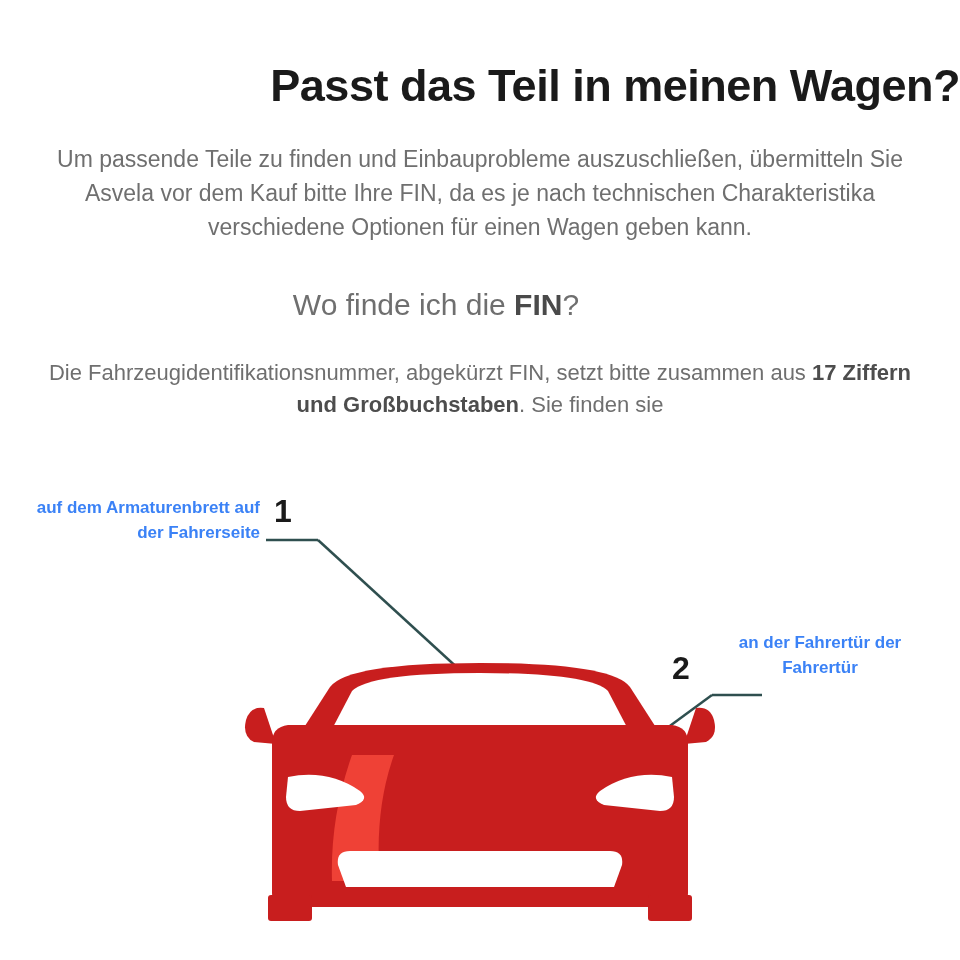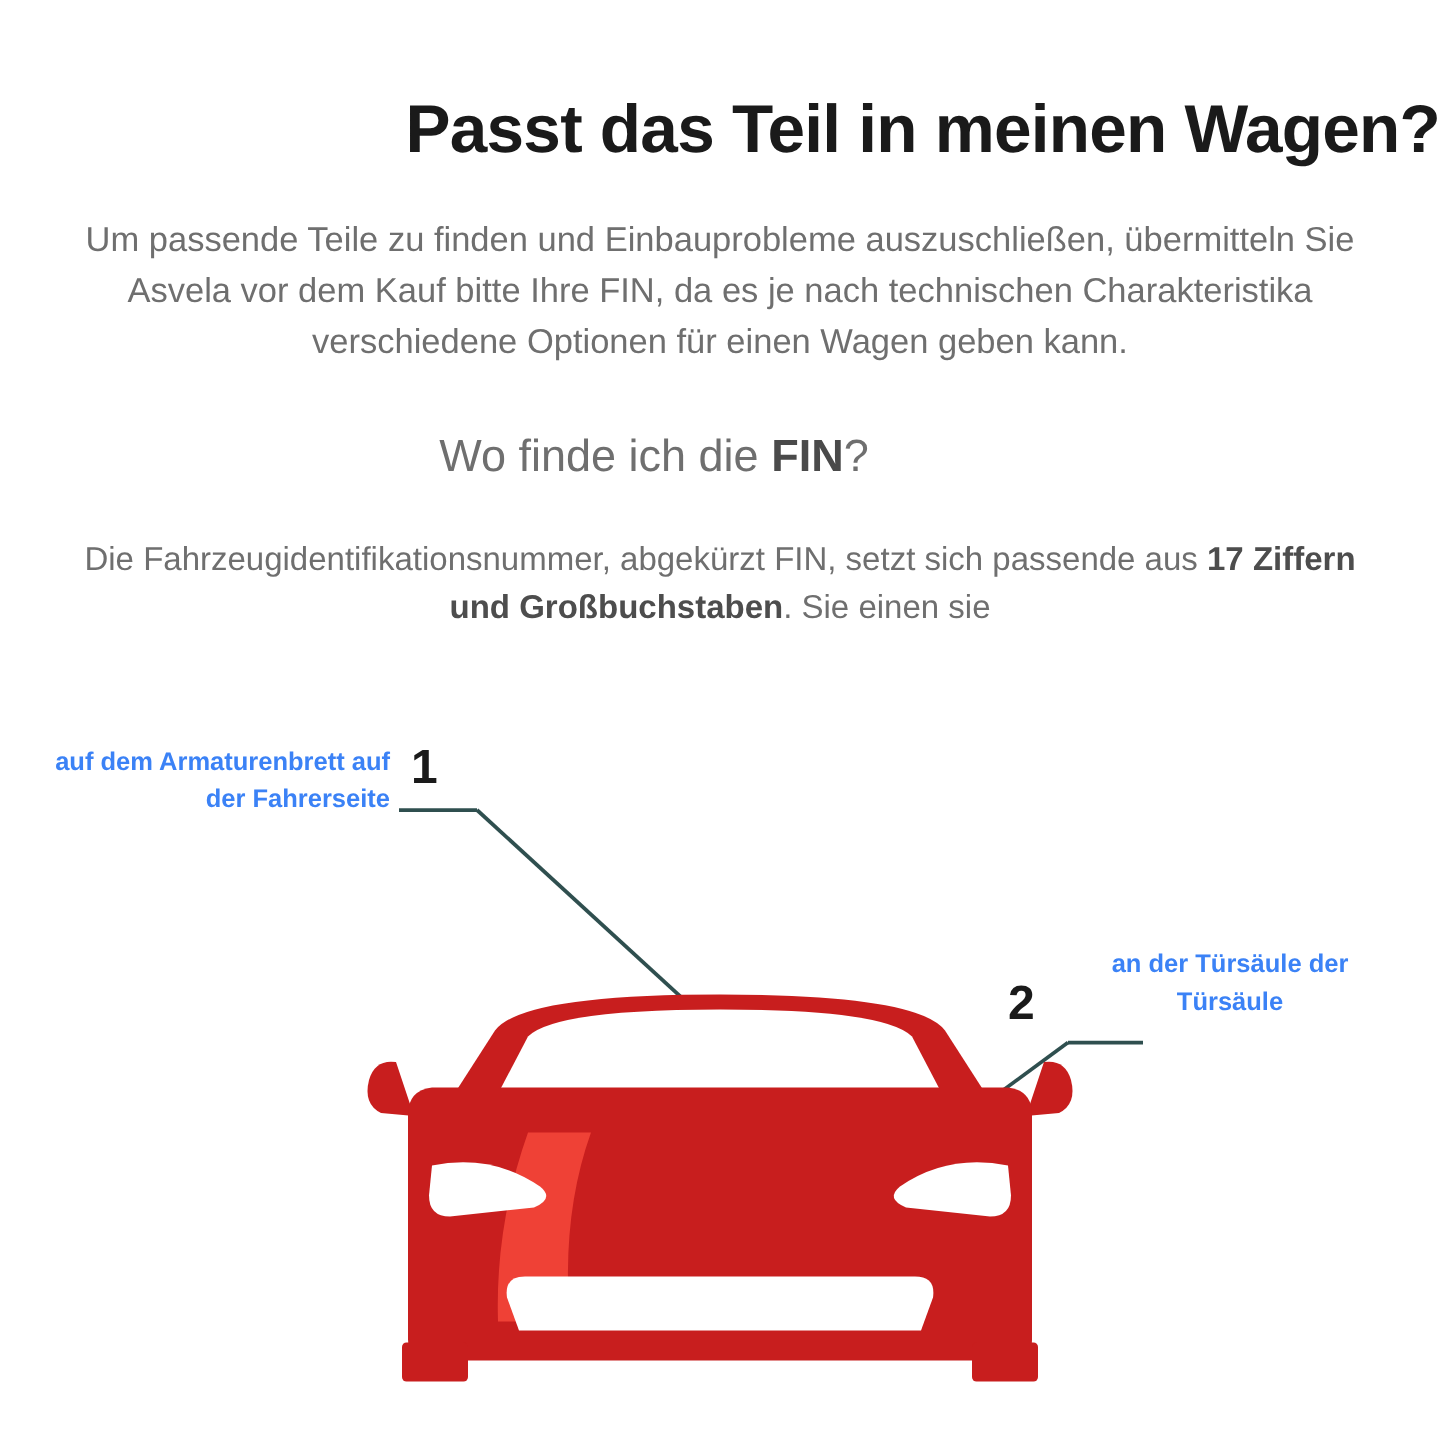--- a/index.html
+++ b/index.html
@@ -105,29 +105,29 @@
 
   <h1 class="headline">Passt das Teil in meinen Wagen?</h1>
 
   <p class="intro">Um passende Teile zu finden und Einbauprobleme auszuschließen, übermitteln Sie Asvela vor dem Kauf bitte Ihre FIN, da es je nach technischen Charakteristika verschiedene Optionen für einen Wagen geben kann.</p>
 
   <div class="subhead">
     <span>Wo finde ich die </span><b>FIN</b><span>?</span>
   </div>
 
   <div class="lead">
-    <span>Die Fahrzeugidentifikationsnummer, abgekürzt FIN, setzt sich passende aus </span><b>17 Ziffern und Großbuchstaben</b><span>. Sie einen sie</span>
+    <span>Die Fahrzeugidentifikationsnummer, abgekürzt FIN, setzt bitte zusammen aus </span><b>17 Ziffern und Großbuchstaben</b><span>. Sie finden sie</span>
   </div>
 
   <div class="diagram">
 
     <div class="callout callout-1">auf dem Armaturenbrett auf der Fahrerseite</div>
     <div class="marker marker-1">1</div>
 
-    <div class="callout callout-2">an der Türsäule der Türsäule</div>
+    <div class="callout callout-2">an der Fahrertür der Fahrertür</div>
     <div class="marker marker-2">2</div>
 
     <svg class="art" width="960" height="505" viewBox="0 0 960 505">
 
       <g>
         <line x1="266" y1="85" x2="318" y2="85" stroke="#2f4f4f" stroke-width="2.5"></line>
         <line x1="318" y1="85" x2="522" y2="272" stroke="#2f4f4f" stroke-width="2.5"></line>
         <circle cx="533" cy="283" r="22" fill="none" stroke="#2f4f4f" stroke-width="2.5"></circle>
       </g>
 

